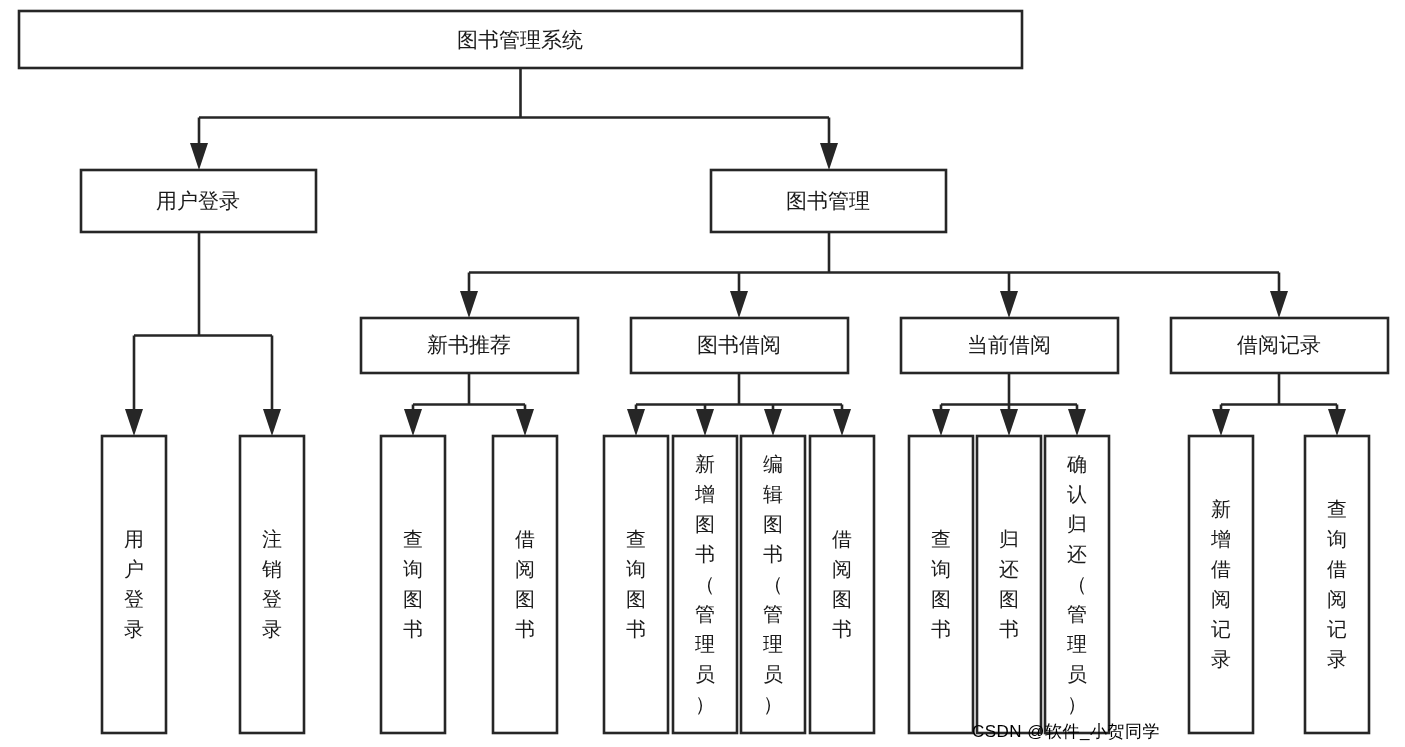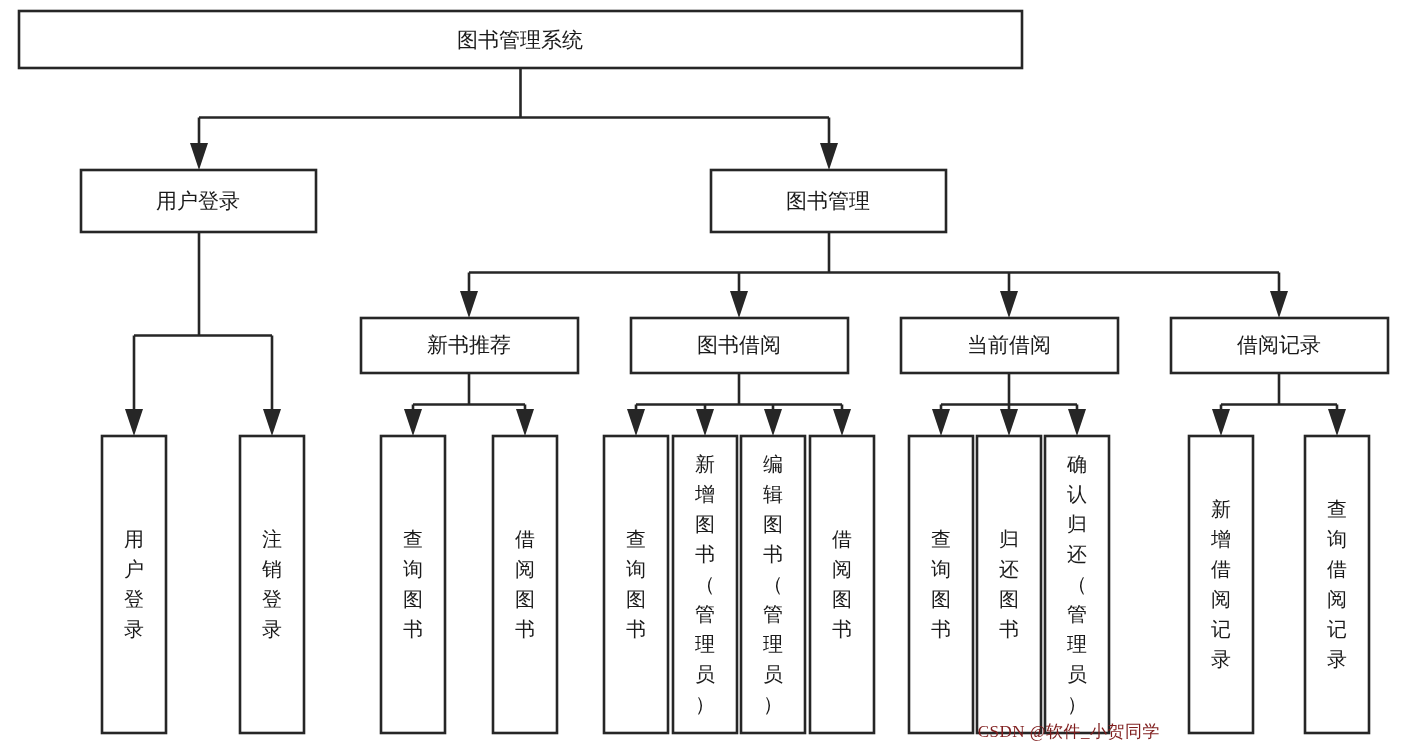--- a/index.html
+++ b/index.html
@@ -52,23 +52,23 @@
     stroke-linecap: butt;
   }
   .arrow-head {
     fill: #262626;
     stroke: none;
   }
   .watermark {
     position: absolute;
     right: 8px;
     bottom: 4px;
-    font-family: Liberation Serif, serif;
+    font-family: Liberation Sans, sans-serif;
     font-size: 17px;
-    color: #7f1d1d;
+    color: #000000;
     letter-spacing: 0.5px;
     white-space: nowrap;
     user-select: none;
   }
 </style>
 </head>
 <body>
 
 <div id="diagram-root">
 

